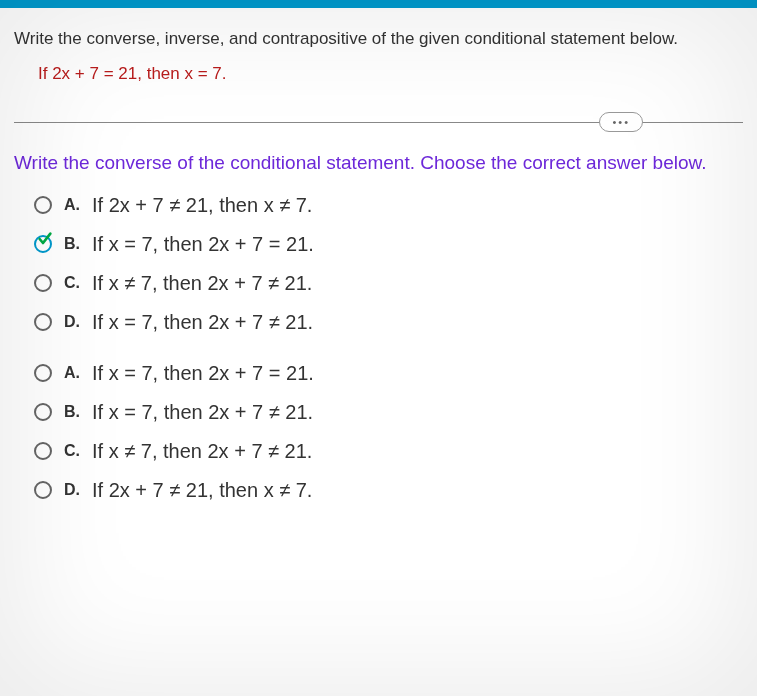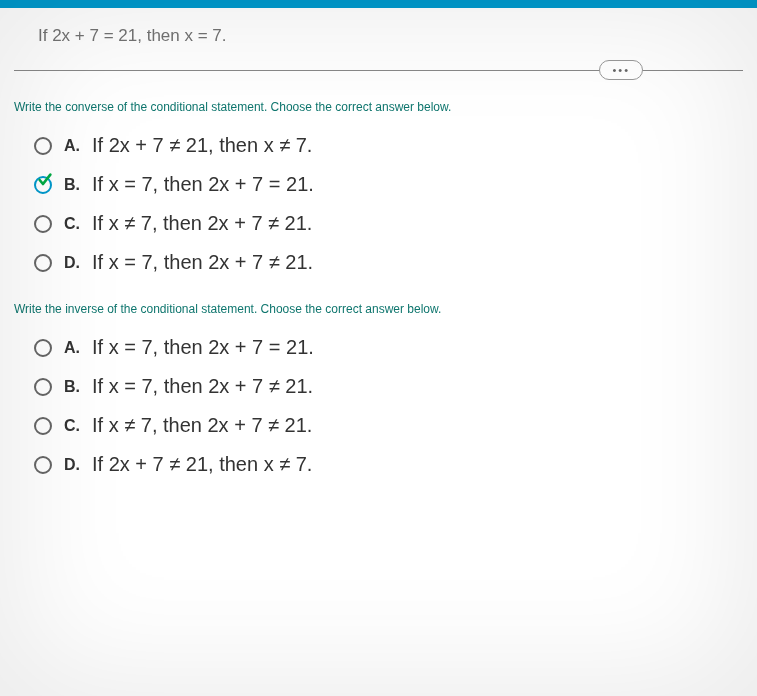--- a/index.html
+++ b/index.html
@@ -31,23 +31,23 @@
       padding: 18px 14px;
     }
     .question-header {
       font-size: 17px;
       color: #333;
       line-height: 1.5;
       margin-bottom: 12px;
     }
     .given-statement {
       font-size: 17px;
-      color: #737373;
+      color: #b91c1c;
       margin-left: 24px;
-      margin-bottom: 12px;
+      margin-bottom: 26px;
     }
     .divider-row {
       position: relative;
       height: 24px;
       margin-bottom: 18px;
     }
     .divider-line {
       border: none;
       border-top: 1px solid #888;
       position: absolute;
@@ -63,22 +63,22 @@
       border: 1px solid #999;
       border-radius: 12px;
       padding: 0 12px;
       font-size: 11px;
       color: #666;
       letter-spacing: 2px;
       line-height: 18px;
       height: 20px;
     }
     .sub-question {
-      font-size: 12px;
-      color: #0f766e;
+      font-size: 19px;
+      color: #6d28d9;
       margin-bottom: 20px;
       margin-top: 12px;
     }
     .options {
       margin-left: 20px;
       margin-bottom: 28px;
     }
     .option-row {
       display: flex;
       align-items: center;
@@ -125,20 +125,21 @@
       pointer-events: none;
       box-shadow: inset 0 0 120px 20px rgba(0,0,0,0.08);
     }
   </style>
 </head>
 <body>
 
 <div class="page">
   <div class="header-bar"></div>
   <div class="content">
+    <div class="question-header">Write the converse, inverse, and contrapositive of the given conditional statement below.</div>
     <div class="given-statement">If 2x + 7 = 21, then x = 7.</div>
 
     <div class="divider-row">
       <hr class="divider-line">
       <div class="ellipsis-badge">•••</div>
     </div>
 
     <div class="sub-question">Write the converse of the conditional statement. Choose the correct answer below.</div>
     <div class="options">
 
@@ -167,21 +168,20 @@
       </div>
 
       <div class="option-row">
         <div class="radio-circle"></div>
         <span class="option-letter">D.</span>
         <span class="option-text">If x = 7, then 2x + 7 ≠ 21.</span>
       </div>
 
     </div>
 
-    <div class="sub-question">Write the inverse of the conditional statement. Choose the correct answer below.</div>
     <div class="options">
 
       <div class="option-row">
         <div class="radio-circle"></div>
         <span class="option-letter">A.</span>
         <span class="option-text">If x = 7, then 2x + 7 = 21.</span>
       </div>
 
       <div class="option-row">
         <div class="radio-circle"></div>

